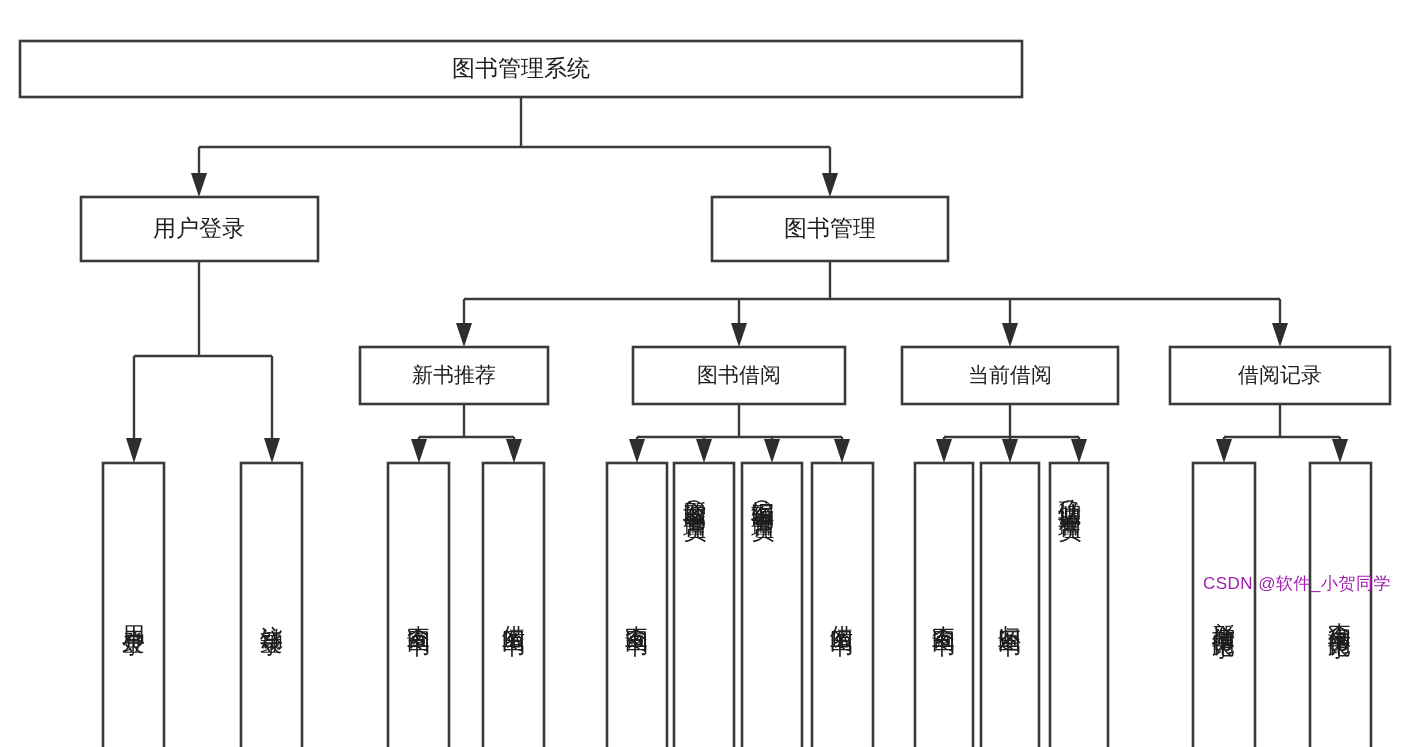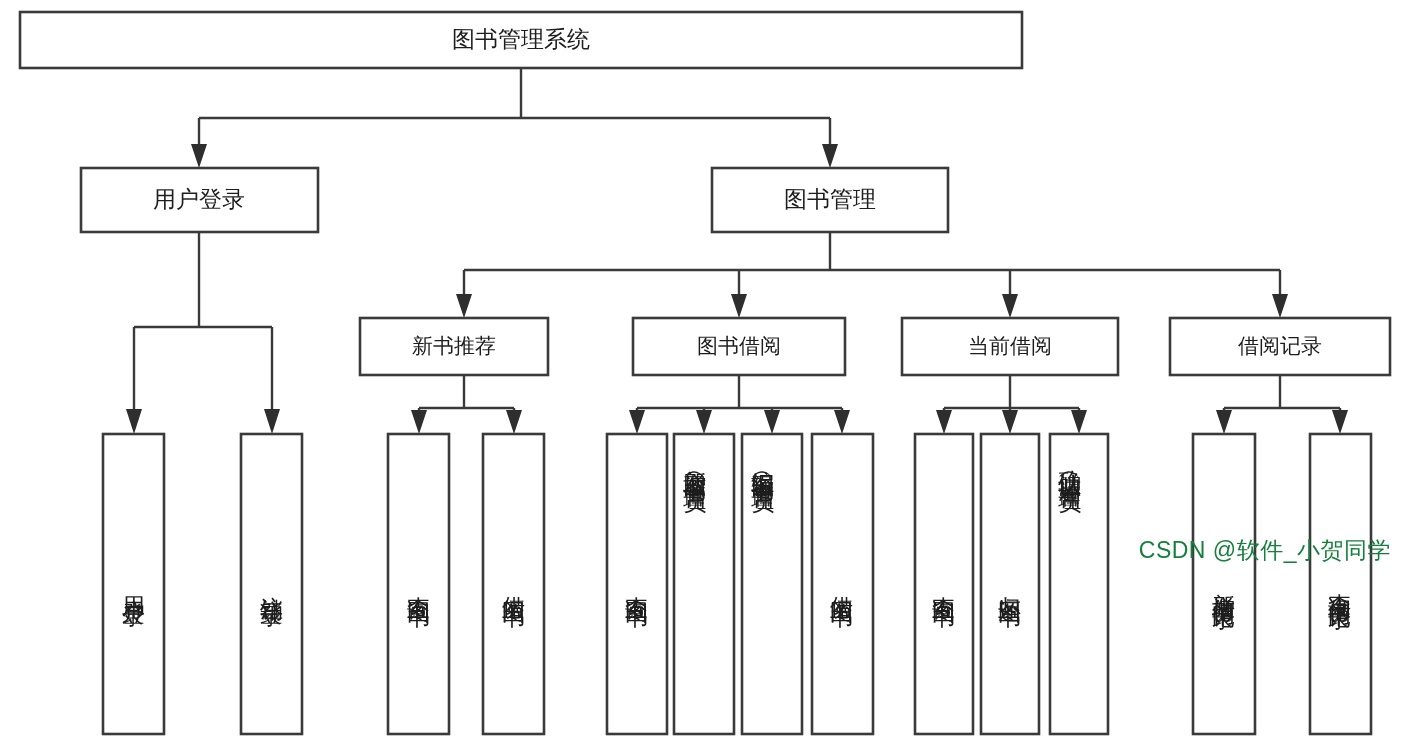--- a/index.html
+++ b/index.html
@@ -11,20 +11,21 @@
     width: 1405px;
     height: 747px;
     font-family: "Liberation Sans", "DejaVu Sans", sans-serif;
     overflow: hidden;
     position: relative;
   }
   #diagram-root {
     position: relative;
     width: 1405px;
     height: 572px;
+    margin-top: 29px;
   }
   svg.flow {
     position: absolute;
     top: 0;
     left: 0;
     width: 1405px;
     height: 747px;
     display: block;
   }
   .node-box {
@@ -57,22 +58,22 @@
   }
   .arrow-head {
     fill: #2e2e2e;
     stroke: none;
   }
   .watermark {
     position: absolute;
     right: 14px;
     bottom: 6px;
     font-family: "Liberation Sans", "DejaVu Sans", sans-serif;
-    font-size: 23px;
-    color: #15803d;
+    font-size: 17px;
+    color: #a21caf;
     letter-spacing: 0.5px;
     white-space: nowrap;
     user-select: none;
   }
 </style>
 </head>
 <body>
 
 <div id="diagram-root">
 

